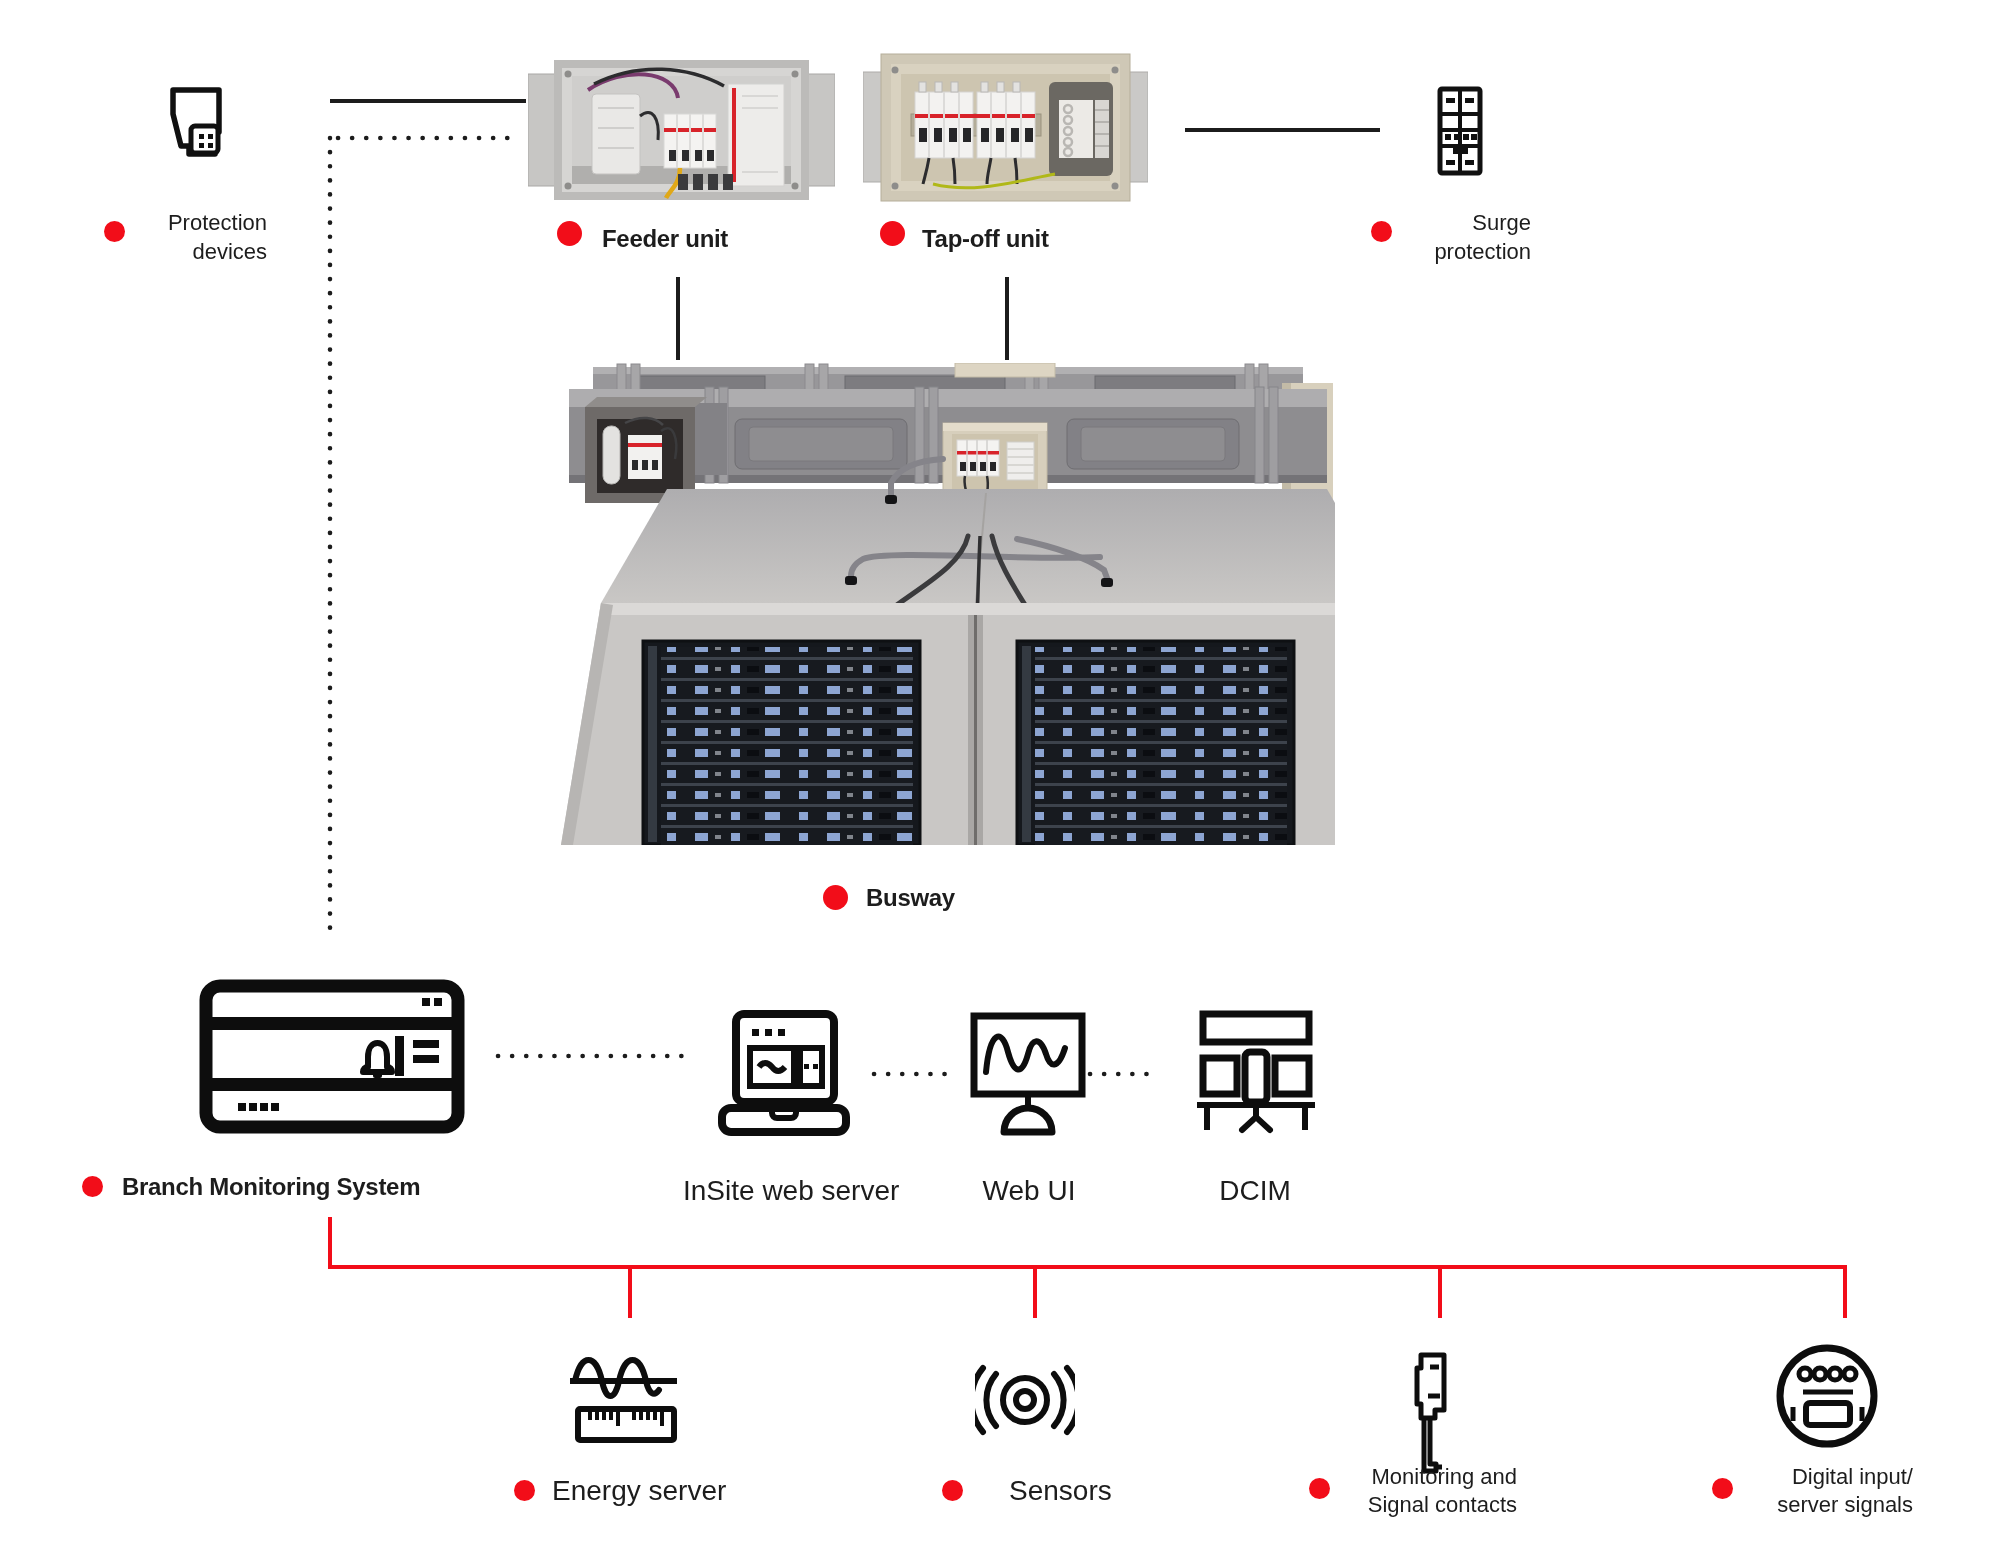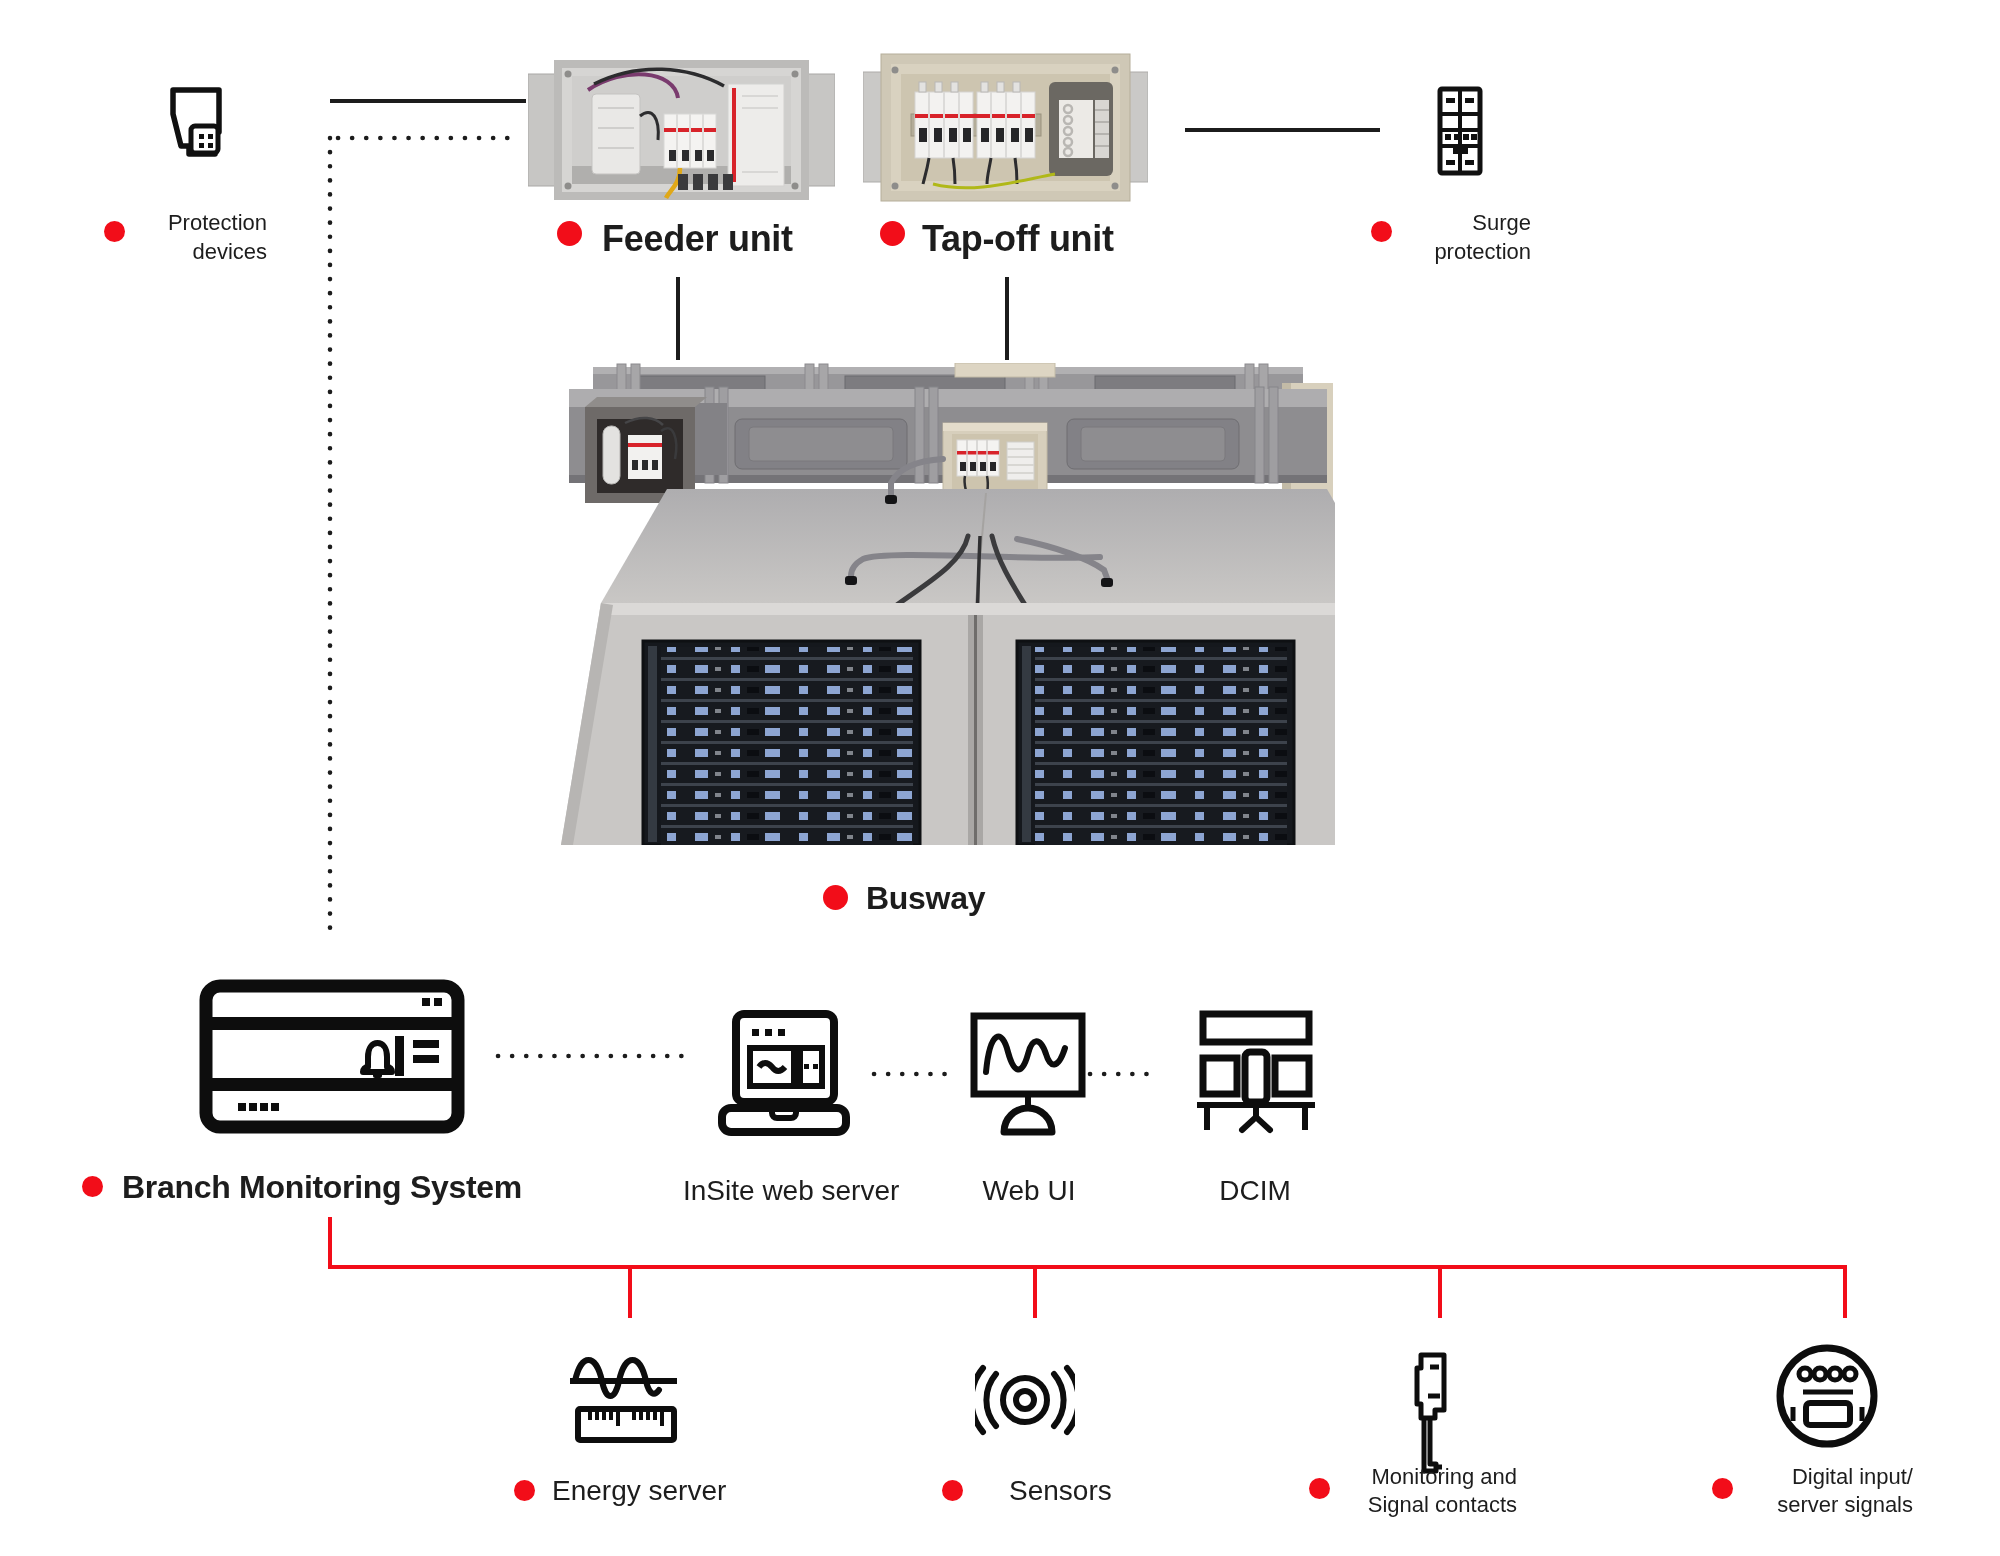--- a/index.html
+++ b/index.html
@@ -5,22 +5,22 @@
   :root{ --red:#f20d19; --ink:#1d1d1d; }
   html,body{margin:0;padding:0;background:#ffffff;}
   .stage{position:relative;width:2000px;height:1556px;background:#fff;overflow:hidden;
          font-family:"Liberation Sans", sans-serif;color:var(--ink);}
   .abs{position:absolute;}
   svg{display:block;}
   .icon{position:absolute;}
   .dot{position:absolute;background:var(--red);border-radius:50%;}
   .dot.sm{width:21px;height:21px;}
   .dot.lg{width:25px;height:25px;}
-  .lbl-b{position:absolute;font-weight:bold;font-size:36px;letter-spacing:-0.3px;line-height:38px;white-space:nowrap;}
-  .lbl-xl{font-size:32px;}
+  .lbl-b{position:absolute;font-weight:bold;font-size:24px;letter-spacing:-0.3px;line-height:38px;white-space:nowrap;}
+  .lbl-xl{font-size:24px;}
   .lbl-s{position:absolute;font-size:28px;line-height:26px;white-space:nowrap;}
   .lbl-2line{position:absolute;font-size:22px;line-height:29px;text-align:right;}
   .lbl-2line span{display:block;}
   .ctr{text-align:center;}
 </style>
 </head>
 <body>
 
 <div class="stage">
 

